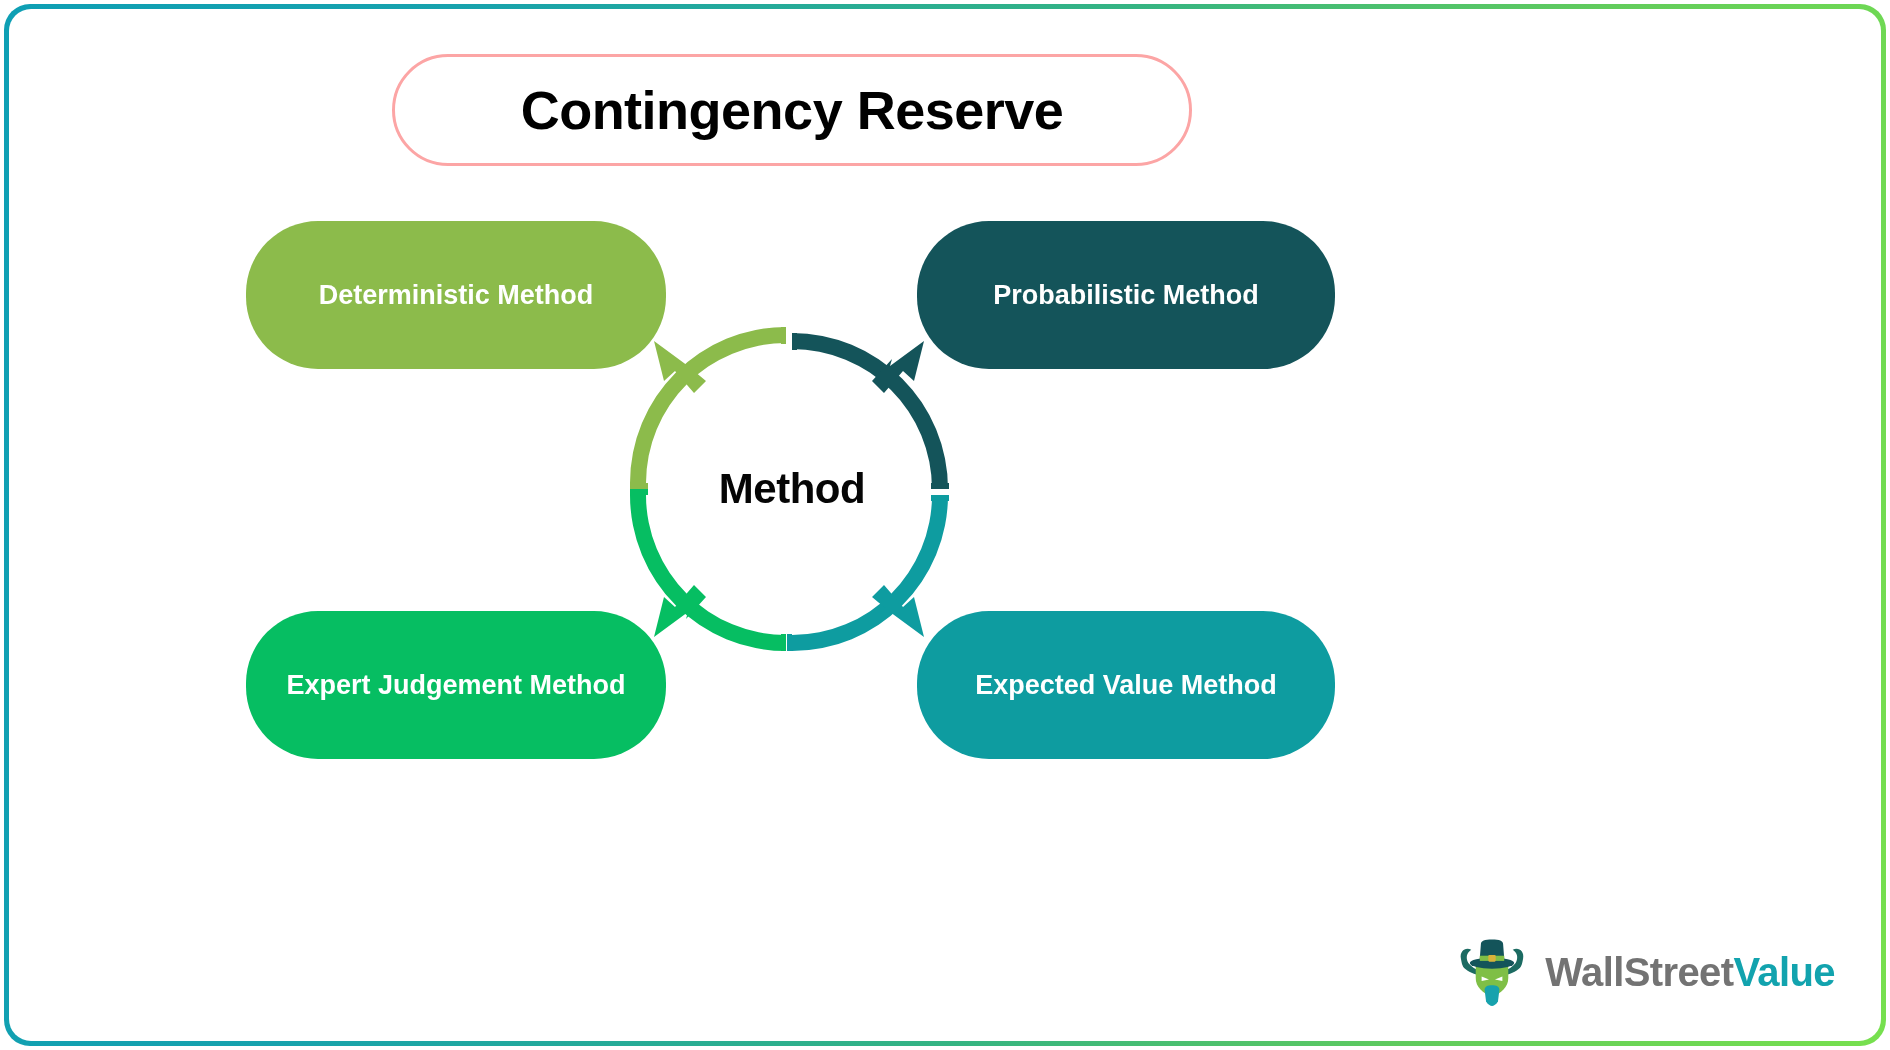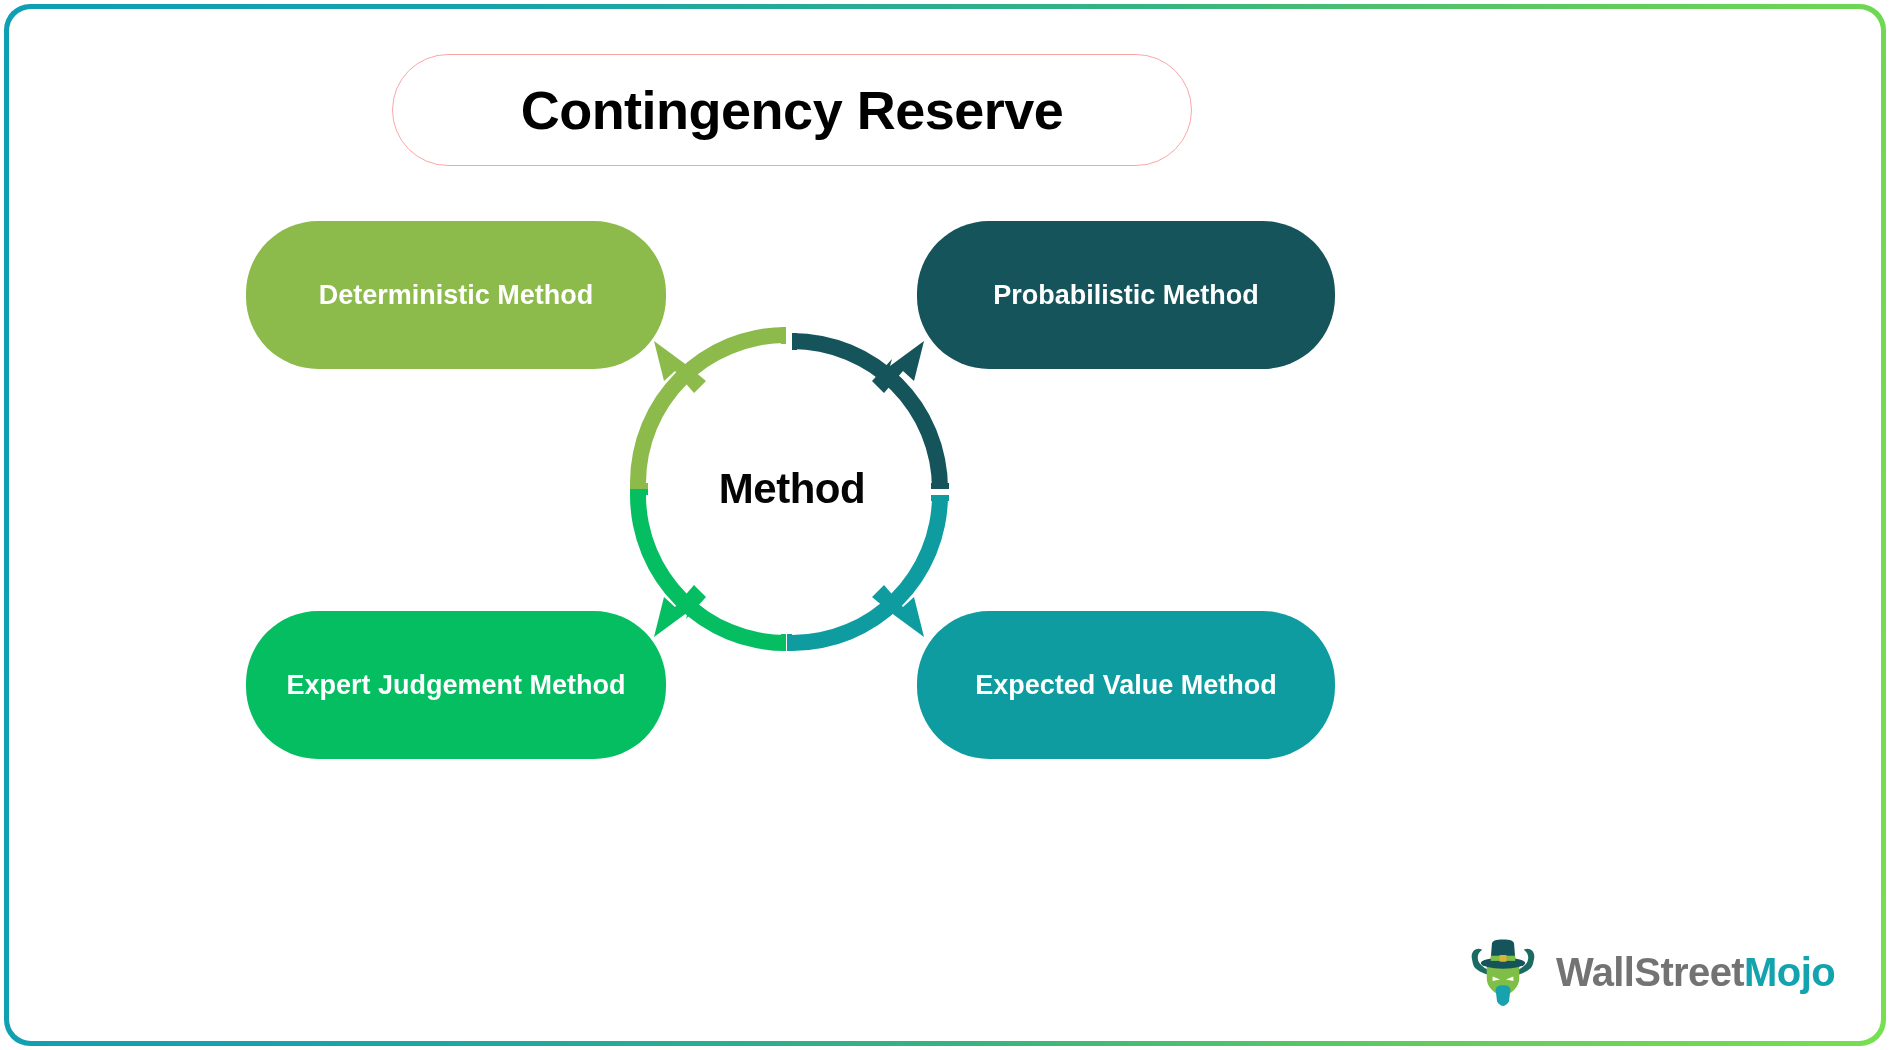--- a/index.html
+++ b/index.html
@@ -35,21 +35,21 @@
     overflow: hidden;
   }
 
   
   .title-pill {
     position: absolute;
     left: 383px;
     top: 45px;
     width: 800px;
     height: 112px;
-    border: 1px solid #fca5a5;
+    border: 3px solid #fca5a5;
     border-radius: 56px;
     background: #ffffff;
     display: flex;
     align-items: center;
     justify-content: center;
     box-sizing: border-box;
   }
   .title-text {
     font-size: 54px;
     font-weight: 700;
@@ -233,18 +233,18 @@
 
         <path d="M33 38 L35 12 C35 8 40 6 50 6 C60 6 65 8 65 12 L67 38 Z" fill="#14545A"></path>
 
         <rect x="33.5" y="28" width="33" height="7" fill="#7FBF46"></rect>
         <rect x="45" y="27" width="10" height="9" rx="1.5" fill="#D8B23A"></rect>
 
         <path d="M36 56 L46 60 L36 62 Z" fill="#ffffff"></path>
         <path d="M64 56 L54 60 L64 62 Z" fill="#ffffff"></path>
       </svg>
       <div class="logo-word">
-        <span class="w1">WallStreet</span><span class="w2">Mojo</span>
+        <span class="w1">WallStreet</span><span class="w2">Value</span>
       </div>
     </div>
 
   </div>
 </div>
 
 </body></html>

